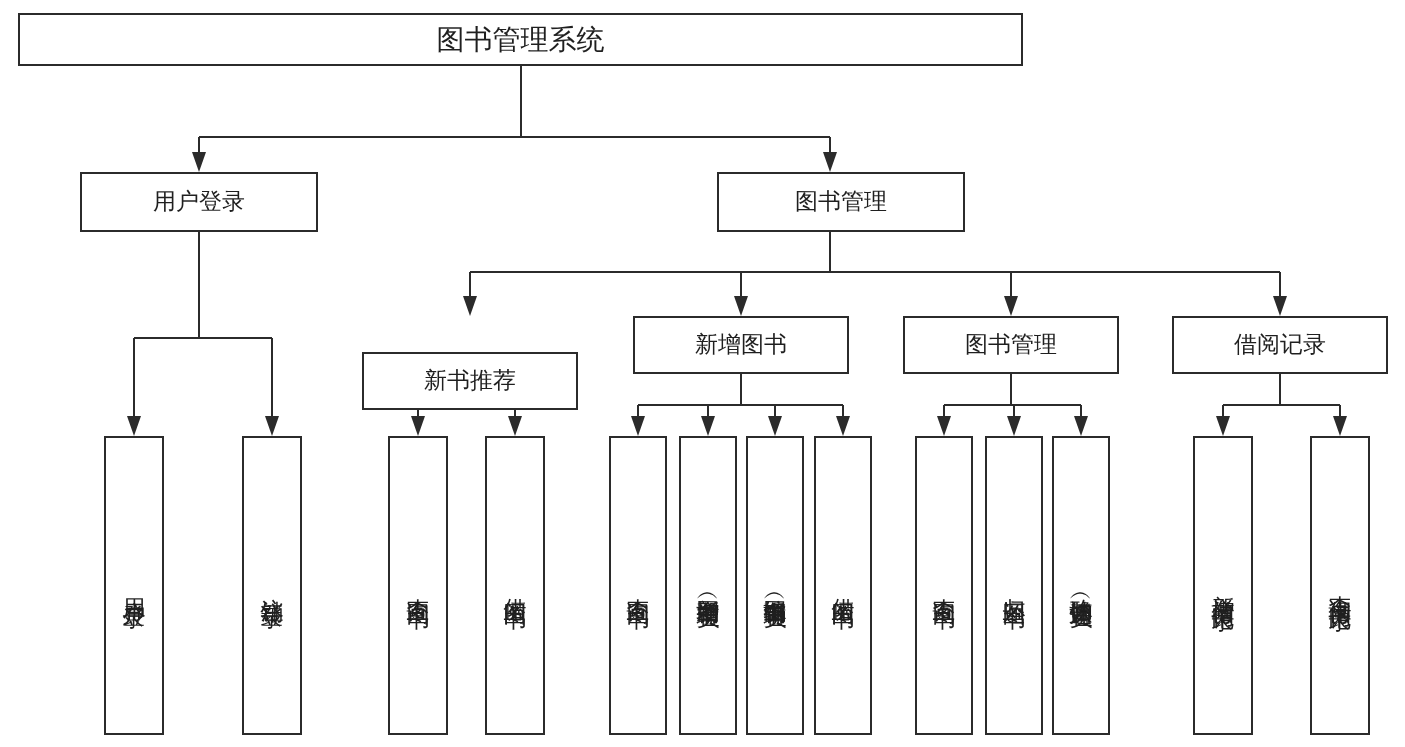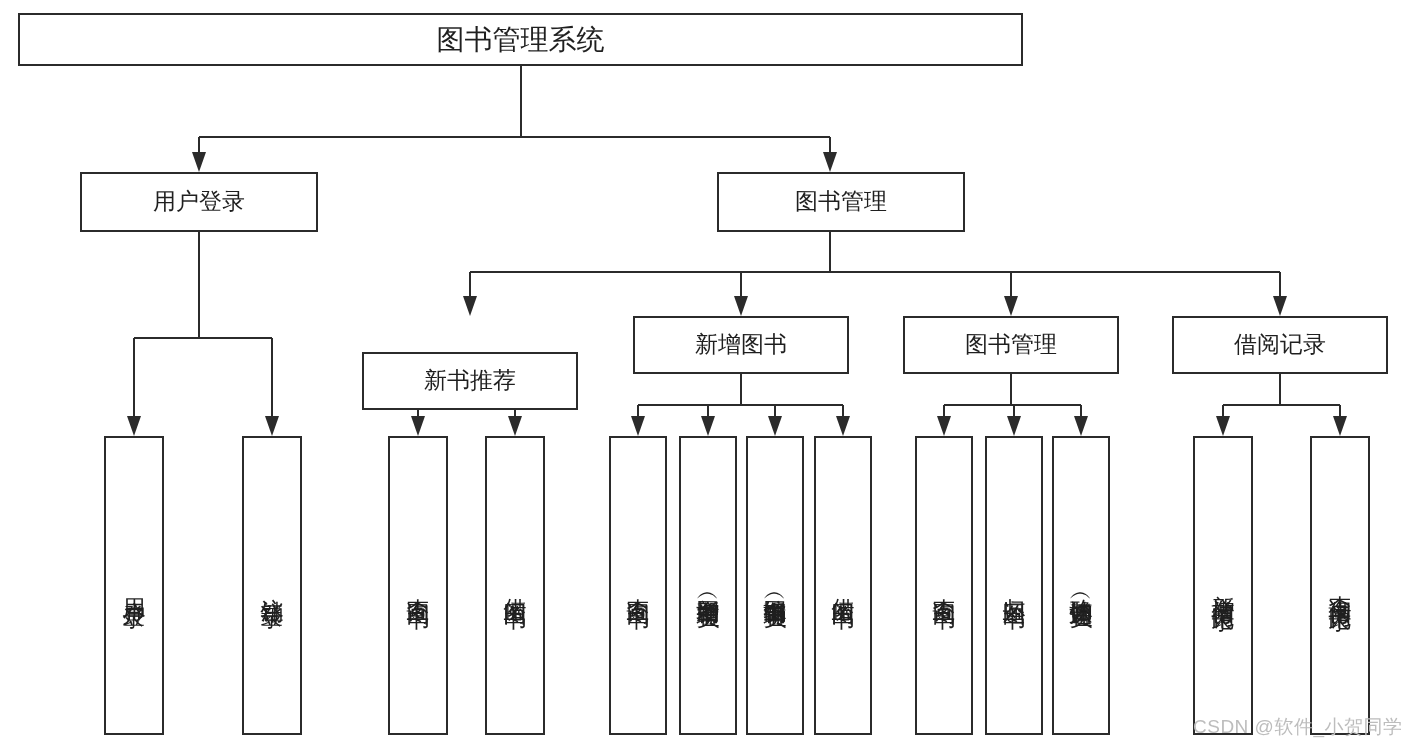--- a/index.html
+++ b/index.html
@@ -184,14 +184,13 @@
       <div class="node-box vertical tight" style="left: 1052px; top: 436px; width: 58px; height: 299px;">
         <span class="node-label">确认归还（管理员）</span>
       </div>
       <div class="node-box vertical" style="left: 1193px; top: 436px; width: 60px; height: 299px;">
         <span class="node-label">新增借阅记录</span>
       </div>
       <div class="node-box vertical" style="left: 1310px; top: 436px; width: 60px; height: 299px;">
         <span class="node-label">查询借阅记录</span>
       </div>
     </div>
-  <div class="watermark" style="left: 1193px; top: 714px;">CSDN @软件_小贺同学</div>
 </div>
 
 </body></html>

